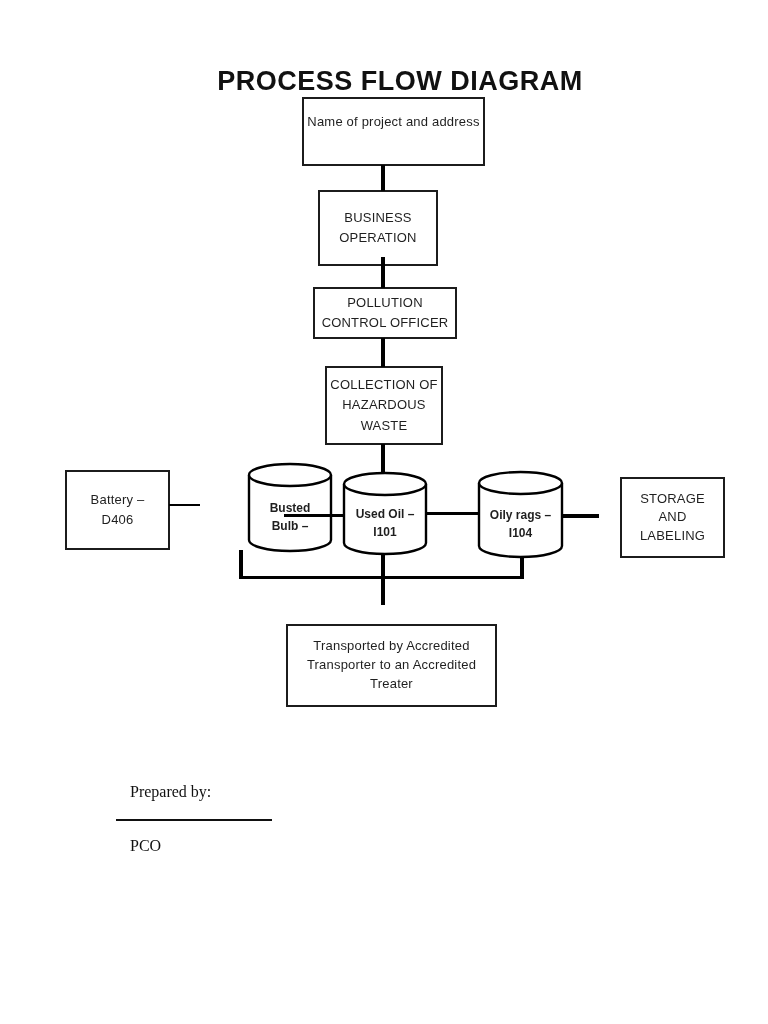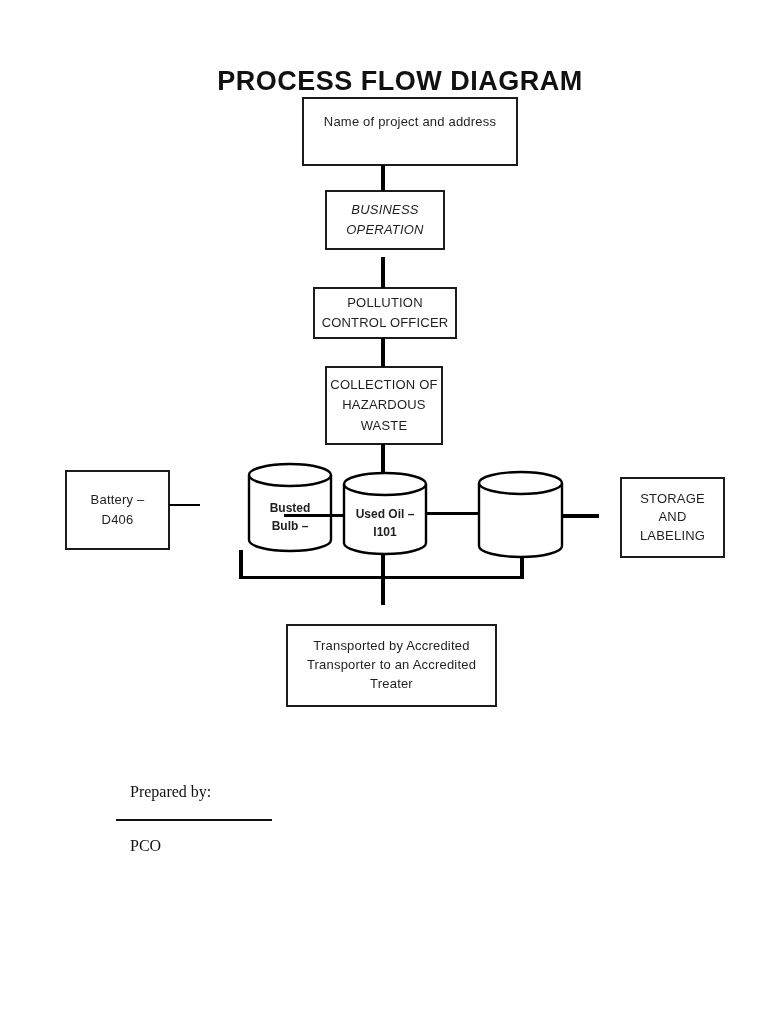--- a/index.html
+++ b/index.html
@@ -77,23 +77,23 @@
     background:#111111;
   }
 </style>
 </head>
 <body>
 
 <div class="page">
 
   <h1 class="doc-title">PROCESS FLOW DIAGRAM</h1>
 
-  <div class="node-box top-aligned" style="left:302px;top:97px;width:216px;height:69px;">Name of project and address</div>
+  <div class="node-box top-aligned" style="left:302px;top:97px;width:183px;height:69px;">Name of project and address</div>
 
-  <div class="node-box" style="left:325px;top:190px;width:120px;height:60px;font-style:italic;">BUSINESS
+  <div class="node-box" style="left:318px;top:190px;width:120px;height:76px;">BUSINESS
 OPERATION</div>
 
   <div class="node-box" style="left:313px;top:287px;width:144px;height:52px;">POLLUTION
 CONTROL OFFICER</div>
 
   <div class="node-box" style="left:325px;top:366px;width:118px;height:79px;">COLLECTION OF
 HAZARDOUS
 WASTE</div>
 
   <div class="node-box" style="left:65px;top:470px;width:105px;height:80px;">Battery –
@@ -123,20 +123,22 @@
     </svg>
     <div class="cyl-label">Used Oil –
 I101</div>
   </div>
 
   <div class="cylinder" style="left:477px;top:470px;width:87px;height:90px;">
     <svg viewBox="0 0 87 90" preserveAspectRatio="none">
       <path d="M2,13 L2,76 A41.5,11 0 0 0 85,76 L85,13" fill="#ffffff" stroke="#000000" stroke-width="2.4"></path>
       <ellipse cx="43.5" cy="13" rx="41.5" ry="11" fill="#ffffff" stroke="#000000" stroke-width="2.4"></ellipse>
     </svg>
+    <div class="cyl-label">Oily rags –
+I104</div>
   </div>
 
   <div class="line" style="left:381px;top:165px;width:4px;height:26px;"></div>
   <div class="line" style="left:381px;top:257px;width:4px;height:31px;"></div>
   <div class="line" style="left:381px;top:338px;width:4px;height:29px;"></div>
   <div class="line" style="left:381px;top:444px;width:4px;height:28px;"></div>
 
   <div class="line" style="left:169px;top:504px;width:31px;height:2px;"></div>
   <div class="line" style="left:284px;top:514px;width:59px;height:3px;"></div>
   <div class="line" style="left:427px;top:512px;width:51px;height:3px;"></div>

